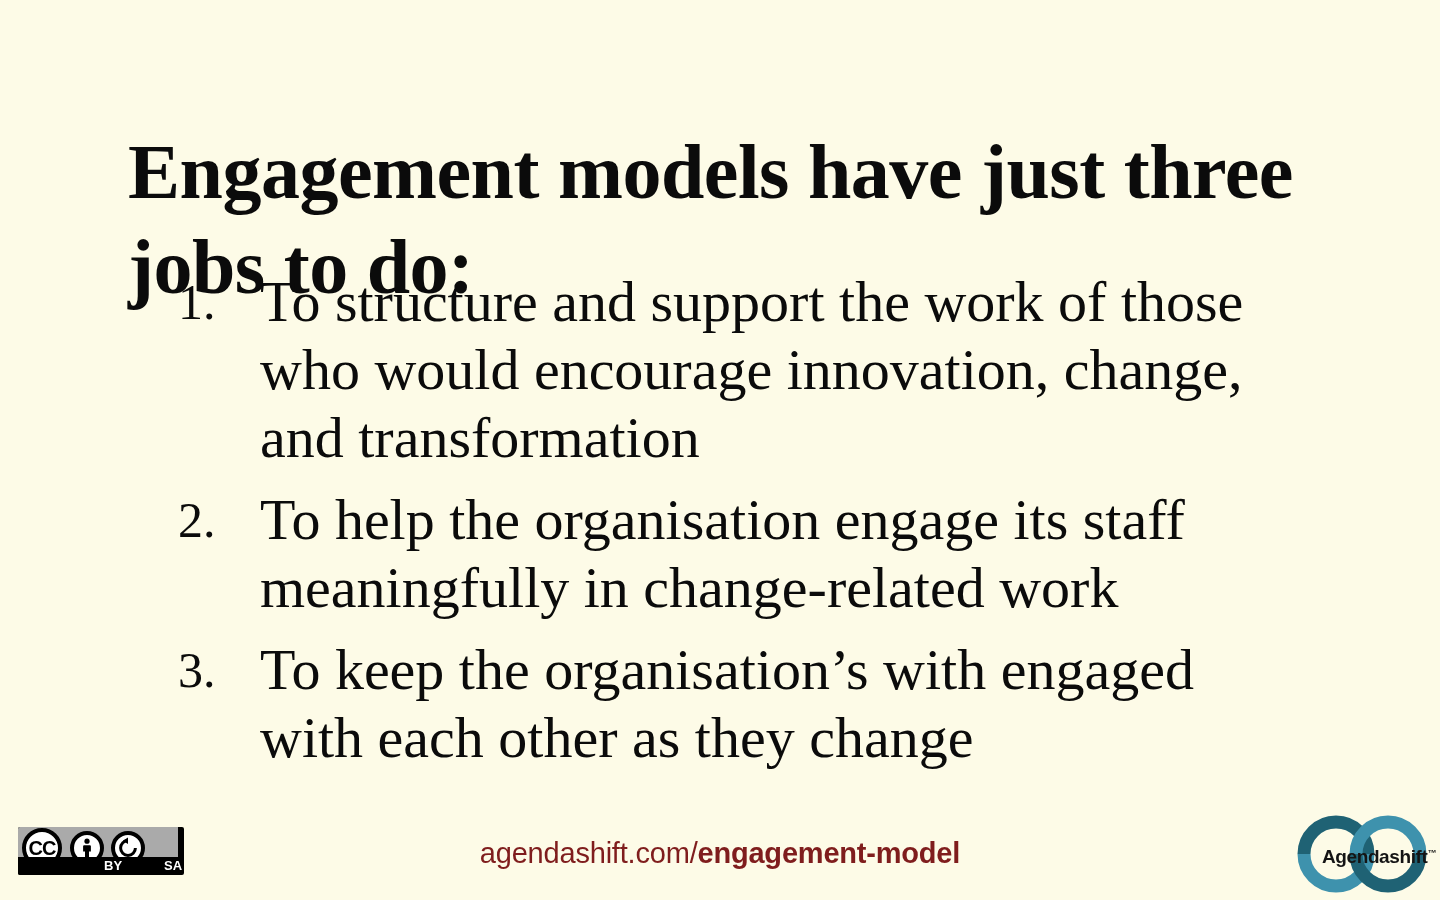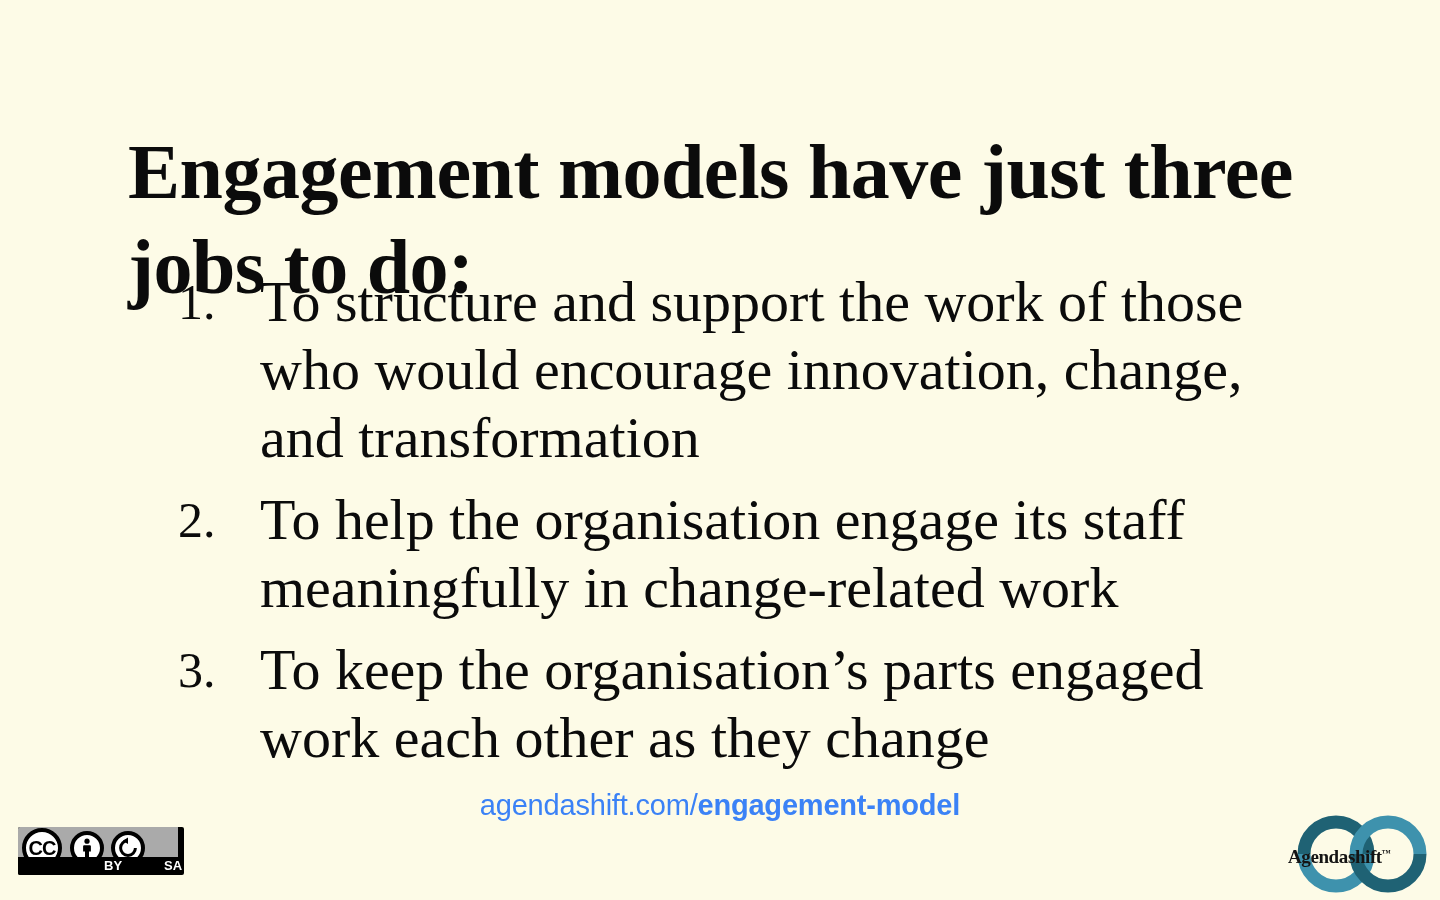--- a/index.html
+++ b/index.html
@@ -61,27 +61,27 @@
     font-family: "Liberation Serif", serif;
     font-size: 58px;
     line-height: 68px;
     color: #0b0b0b;
   }
 
   
   #footer-url {
     position: absolute;
     left: 0;
-    top: 784px;
+    top: 832px;
     width: 1440px;
     text-align: center;
     font-family: "Liberation Sans", sans-serif;
     font-size: 29px;
     line-height: 42px;
-    color: #3b82f6;
+    color: #7f1d1d;
     letter-spacing: -0.2px;
   }
   #footer-url .url-bold {
     font-weight: bold;
   }
 
   
   #cc-badge {
     position: absolute;
     left: 18px;
@@ -162,22 +162,22 @@
     top: 812px;
     width: 148px;
     height: 84px;
   }
   #logo svg { display: block; }
   #logo-text {
     position: absolute;
     left: 0;
     top: 30px;
     width: 148px;
-    text-align: left;
-    font-family: Liberation Serif, serif;
+    text-align: right;
+    font-family: Liberation Sans, sans-serif;
     font-weight: bold;
     font-size: 19px;
     line-height: 22px;
     color: #141414;
     letter-spacing: -0.4px;
     white-space: nowrap;
   }
   #logo-tm {
     font-size: 9px;
     vertical-align: super;
@@ -198,21 +198,21 @@
       <div class="job-text">To structure and support the work of those who would encourage innovation, change, and transformation</div>
     </div>
 
     <div class="job-item">
       <div class="job-num">2.</div>
       <div class="job-text">To help the organisation engage its staff meaningfully in change-related work</div>
     </div>
 
     <div class="job-item">
       <div class="job-num">3.</div>
-      <div class="job-text">To keep the organisation’s parts engaged work each other as they change</div>
+      <div class="job-text">To keep the organisation’s with engaged with each other as they change</div>
     </div>
 
   </div>
 
   <div id="footer-url"><span>agendashift.com/</span><span class="url-bold">engagement-model</span></div>
 
   <div id="cc-badge">
     <div id="cc-top">
 
       <div class="cc-circle" id="cc-mark">

